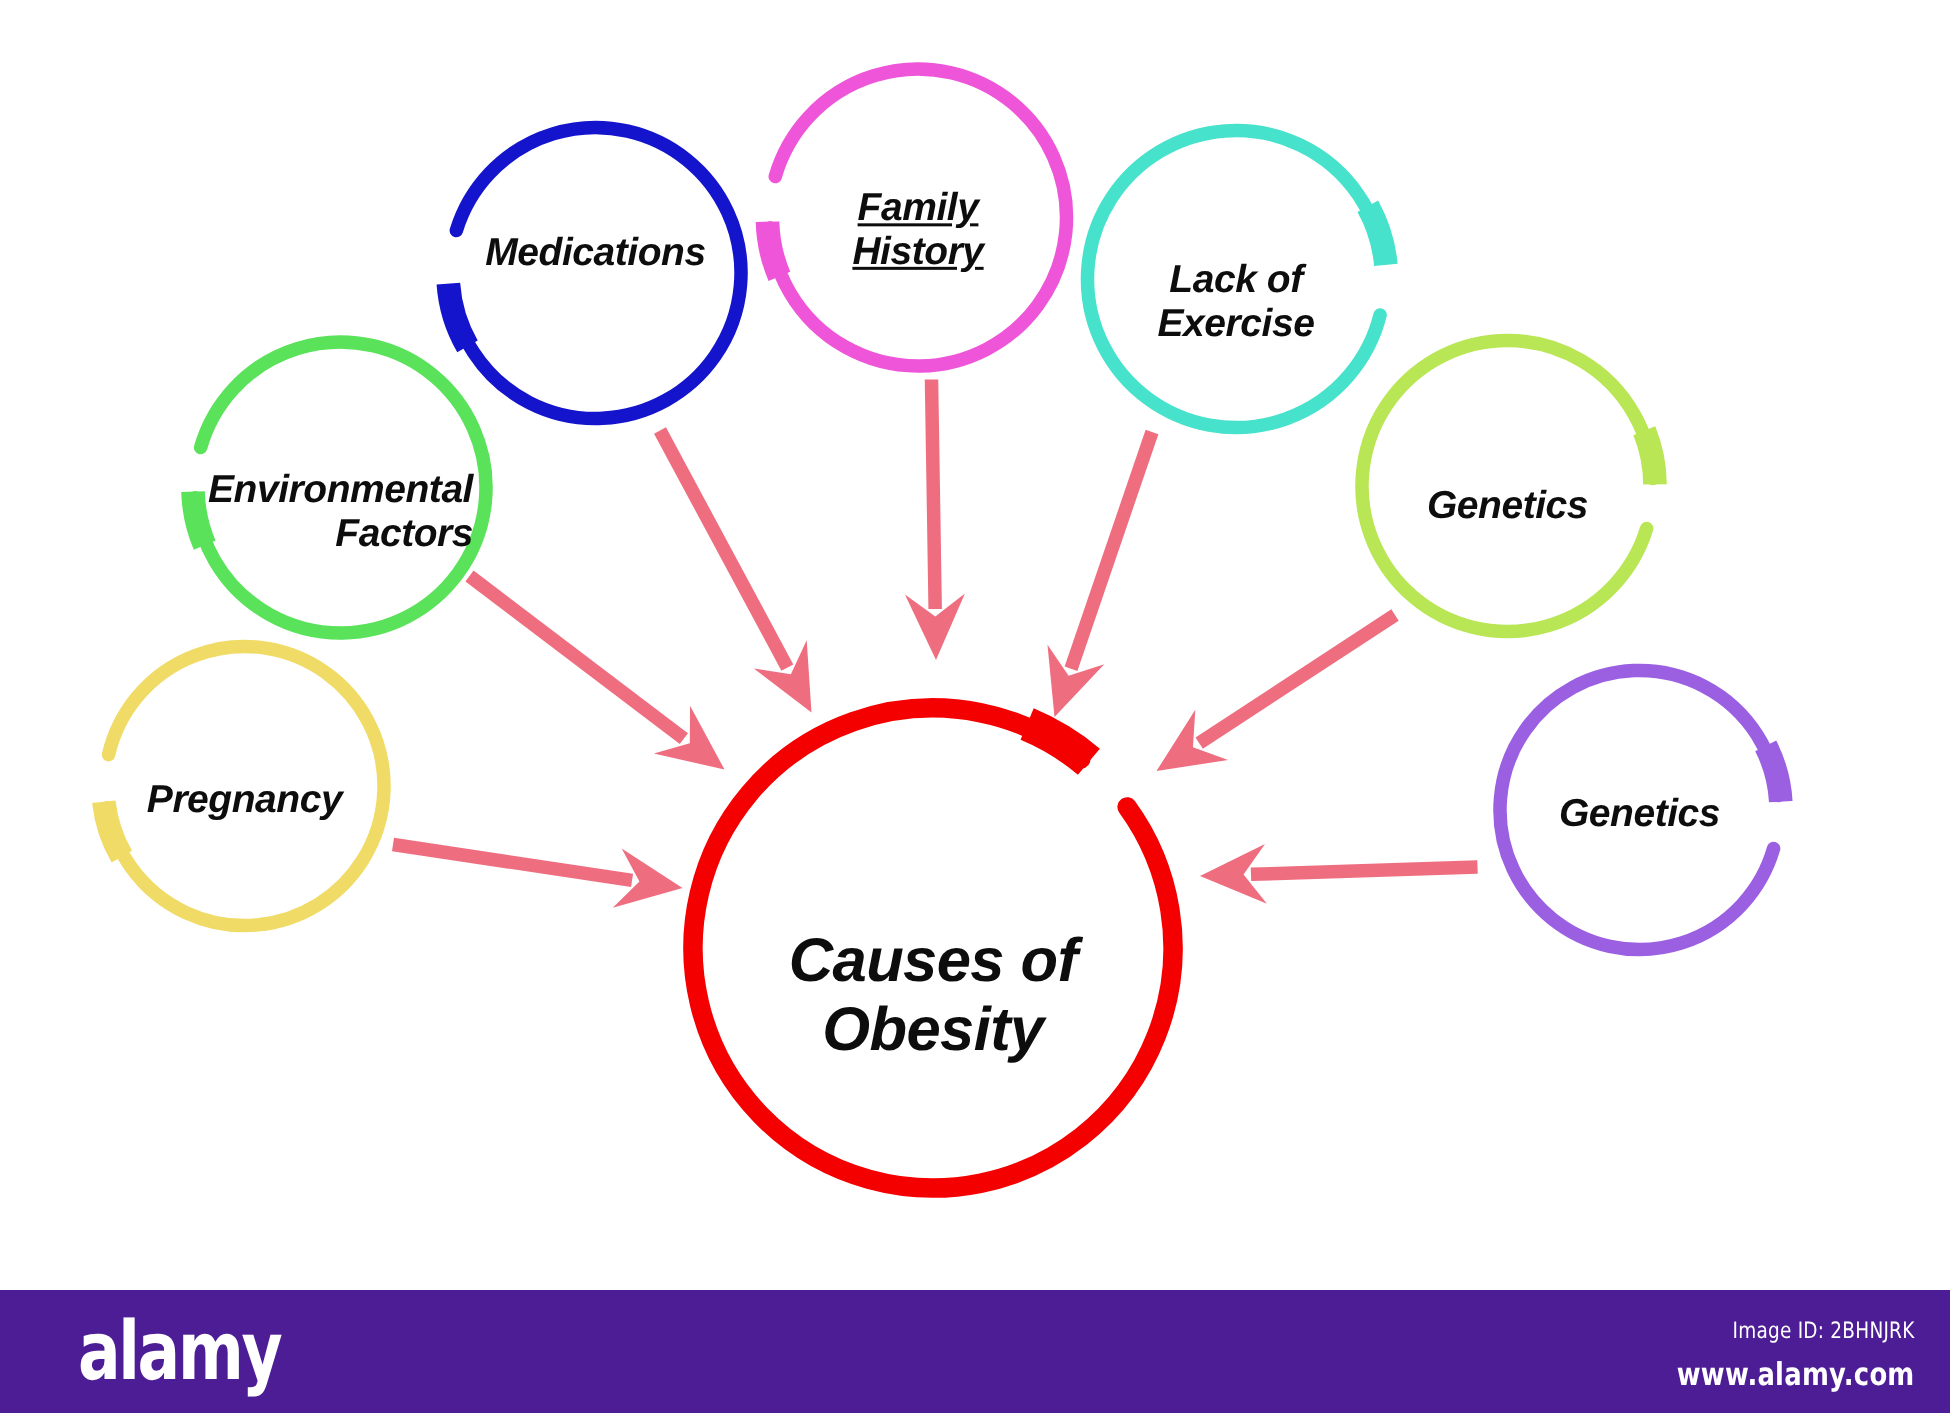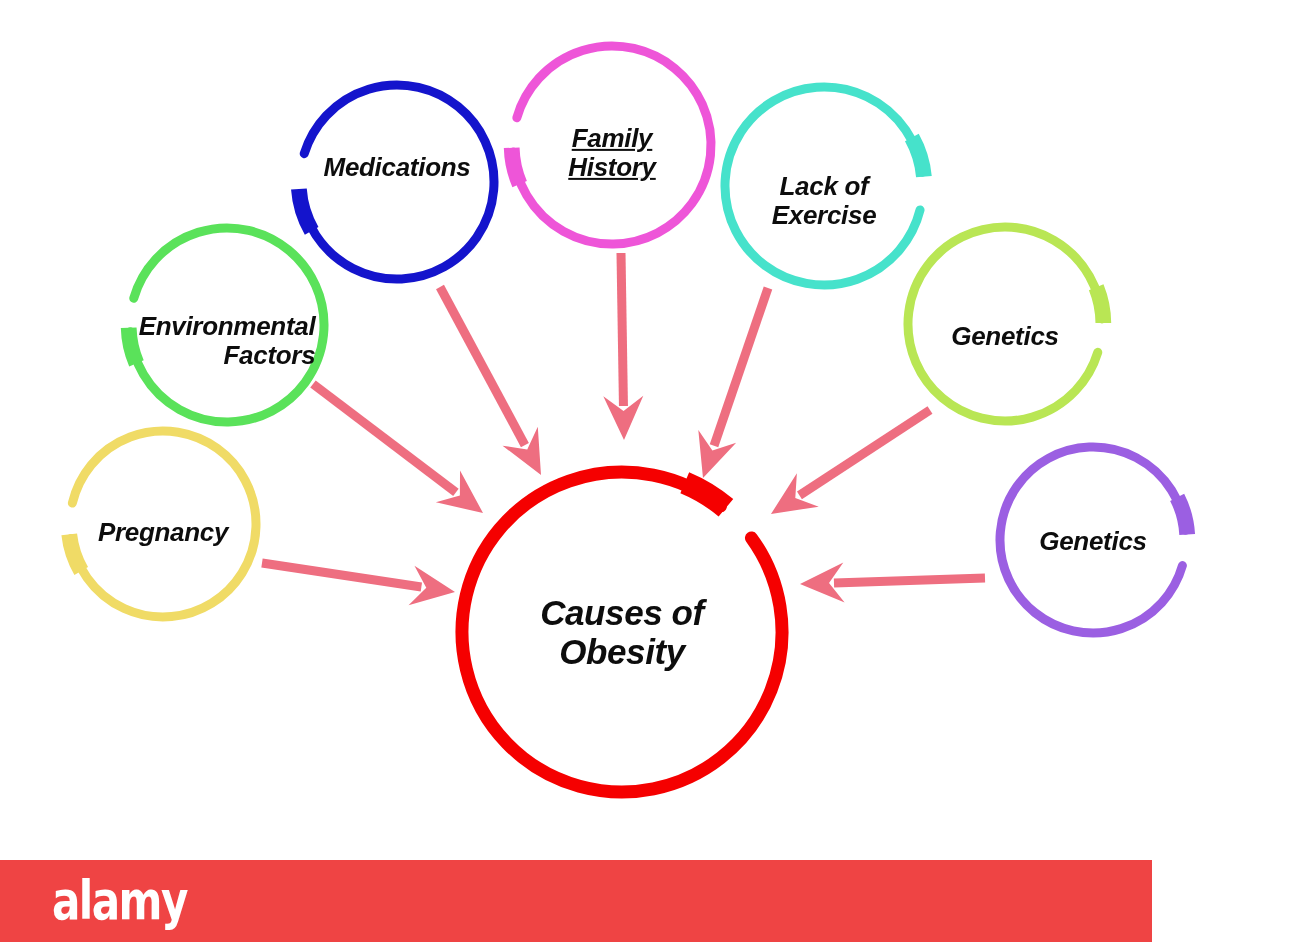--- a/index.html
+++ b/index.html
@@ -28,34 +28,35 @@
     font-family: "Liberation Sans", sans-serif;
     font-style: italic;
     font-weight: bold;
     color: #0d0d0d;
     line-height: 1.12;
     white-space: pre-line;
     pointer-events: none;
     transform: translate(-50%, -50%);
   }
   .center-label {
-    font-size: 35px;
+    font-size: 41px;
     letter-spacing: -0.4px;
+    margin-top: 32px;
   }
   .leaf-label {
     font-size: 26px;
     letter-spacing: -0.3px;
   }
   #footer-bar {
     position: absolute;
     left: 0;
     top: 860px;
-    width: 1152px;
+    width: 1300px;
     height: 82px;
-    background: #ef4444;
+    background: #4c1d95;
   }
   #alamy-logo {
     position: absolute;
     left: 52px;
     top: 14px;
     color: #ffffff;
     font-family: "DejaVu Sans", sans-serif;
     font-weight: bold;
     font-size: 54px;
     letter-spacing: -2px;
@@ -152,15 +153,19 @@
       <div class="node-label leaf-label" style="left: 824px; top: 201px;">Lack of
 Exercise</div>
       <div class="node-label leaf-label" style="left: 1005px; top: 337px;">Genetics</div>
       <div class="node-label leaf-label" style="left: 1093px; top: 542px;">Genetics</div>
       <div class="node-label center-label" style="left: 622px; top: 632px;">Causes of
 Obesity</div>
     </div>
 
   <div id="footer-bar">
     <div id="alamy-logo">alamy</div>
+    <div id="footer-right">
+      <div id="footer-image-id">Image ID: 2BHNJRK</div>
+      <div id="footer-url">www.alamy.com</div>
+    </div>
   </div>
 
 </div>
 
 </body></html>

